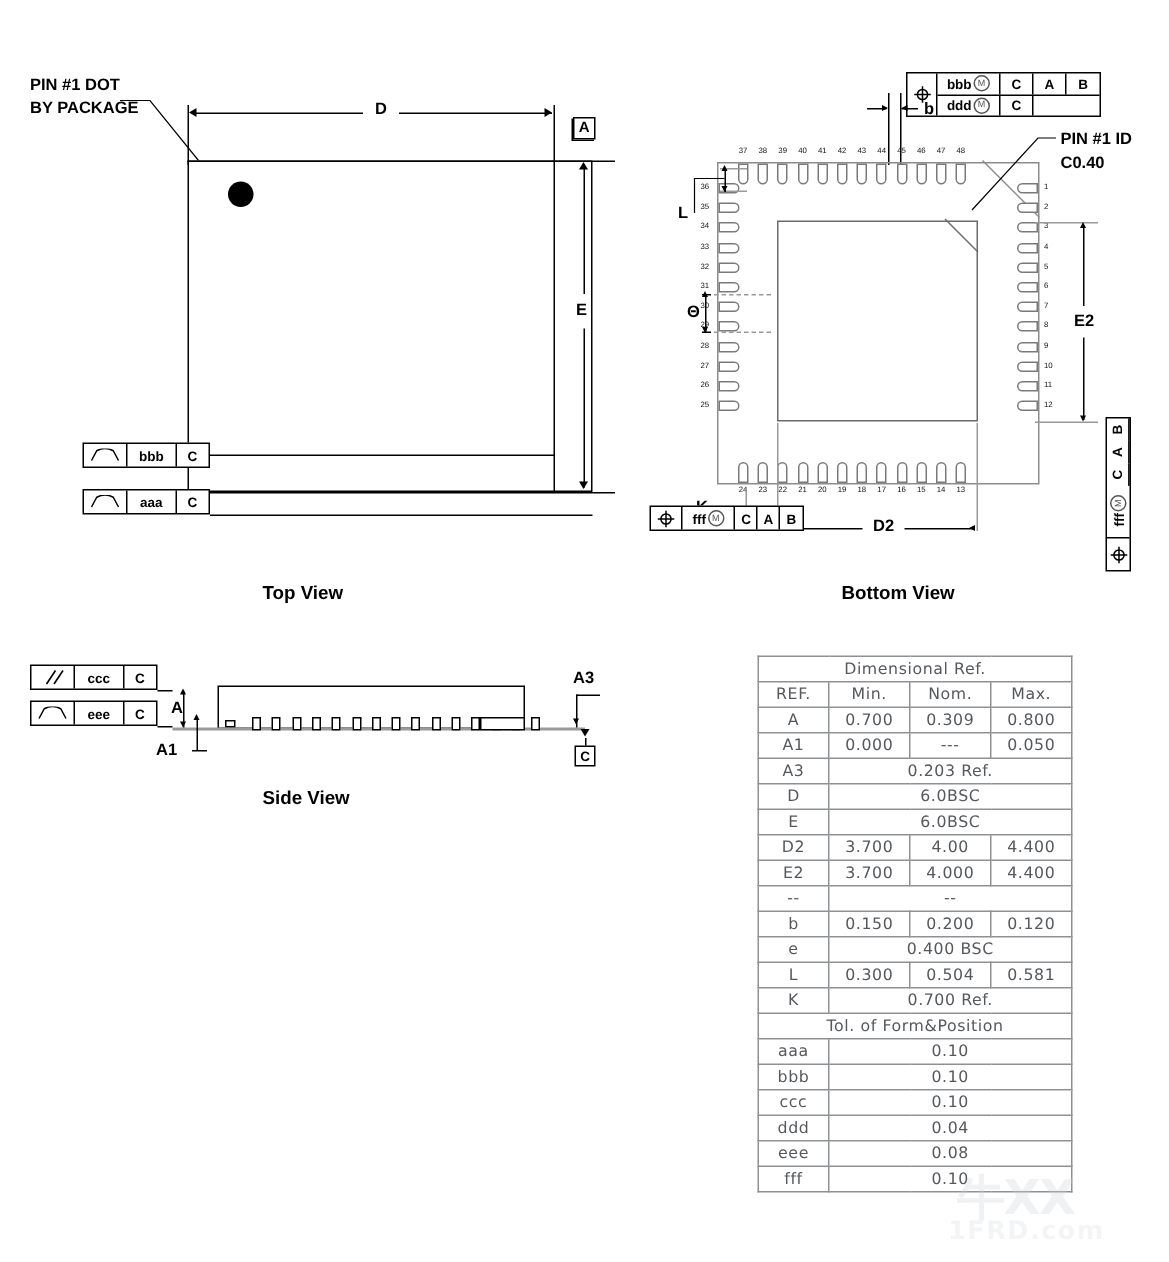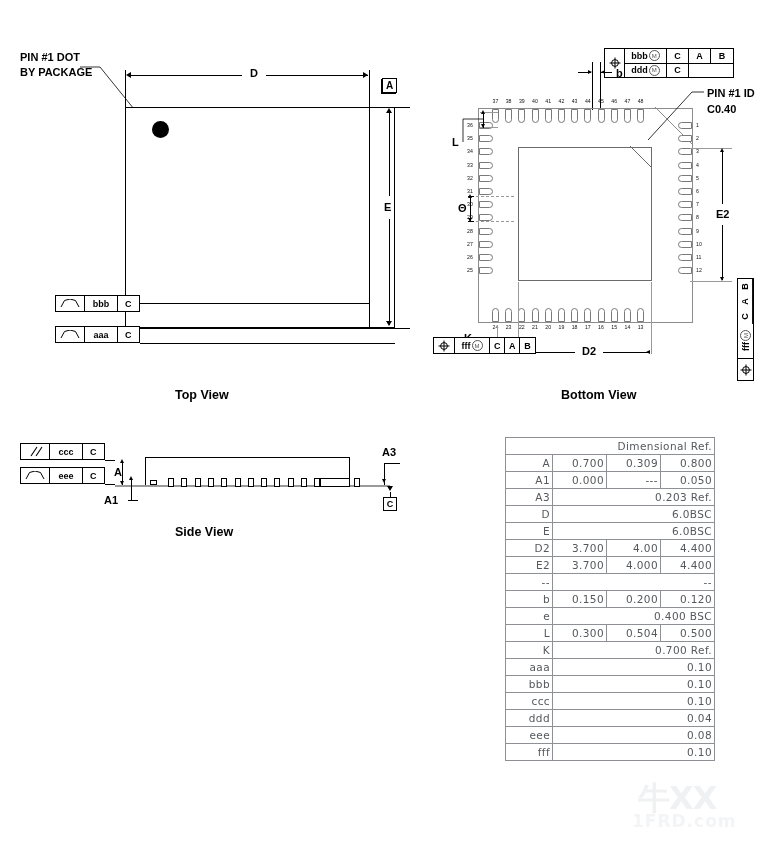--- a/index.html
+++ b/index.html
@@ -86,21 +86,21 @@
   #dimtable {
     position:absolute; left:505px; top:437px;
     border-collapse:collapse;
     font-size:10.5px; color:#55585c;
     font-family:"DejaVu Sans", sans-serif;
     background:transparent;
   }
   #dimtable td {
     border:1px solid #8d9196;
     padding:1px 2px;
-    text-align:right;
+    text-align:center;
     height:14px;
     line-height:1;
     letter-spacing:0.4px;
   }
   #dimtable td.refcol { width:42px; }
   #dimtable td.valcol { width:49px; }
 
   
   #watermark {
     position:absolute; left:630px; top:775px; width:149px; height:66px;
@@ -491,20 +491,26 @@
 
     <div class="viewlabel" style="left:175px; top:525px;">Side View</div>
   </div>
 
   <table id="dimtable">
     <tbody id="dimtable-body">
         <tr>
           <td colspan="4">Dimensional Ref.</td>
         </tr>
         <tr>
+          <td class="refcol">REF.</td>
+          <td class="valcol">Min.</td>
+          <td class="valcol">Nom.</td>
+          <td class="valcol">Max.</td>
+        </tr>
+        <tr>
           <td class="refcol">A</td>
           <td class="valcol">0.700</td>
           <td class="valcol">0.309</td>
           <td class="valcol">0.800</td>
         </tr>
         <tr>
           <td class="refcol">A1</td>
           <td class="valcol">0.000</td>
           <td class="valcol">---</td>
           <td class="valcol">0.050</td>
@@ -544,25 +550,28 @@
           <td class="valcol">0.120</td>
         </tr>
         <tr>
           <td class="refcol">e</td>
           <td colspan="3">0.400 BSC</td>
         </tr>
         <tr>
           <td class="refcol">L</td>
           <td class="valcol">0.300</td>
           <td class="valcol">0.504</td>
-          <td class="valcol">0.500</td>
+          <td class="valcol">0.581</td>
         </tr>
         <tr>
           <td class="refcol">K</td>
           <td colspan="3">0.700 Ref.</td>
+        </tr>
+        <tr>
+          <td colspan="4">Tol. of Form&amp;Position</td>
         </tr>
         <tr>
           <td class="refcol">aaa</td>
           <td colspan="3">0.10</td>
         </tr>
         <tr>
           <td class="refcol">bbb</td>
           <td colspan="3">0.10</td>
         </tr>
         <tr>

